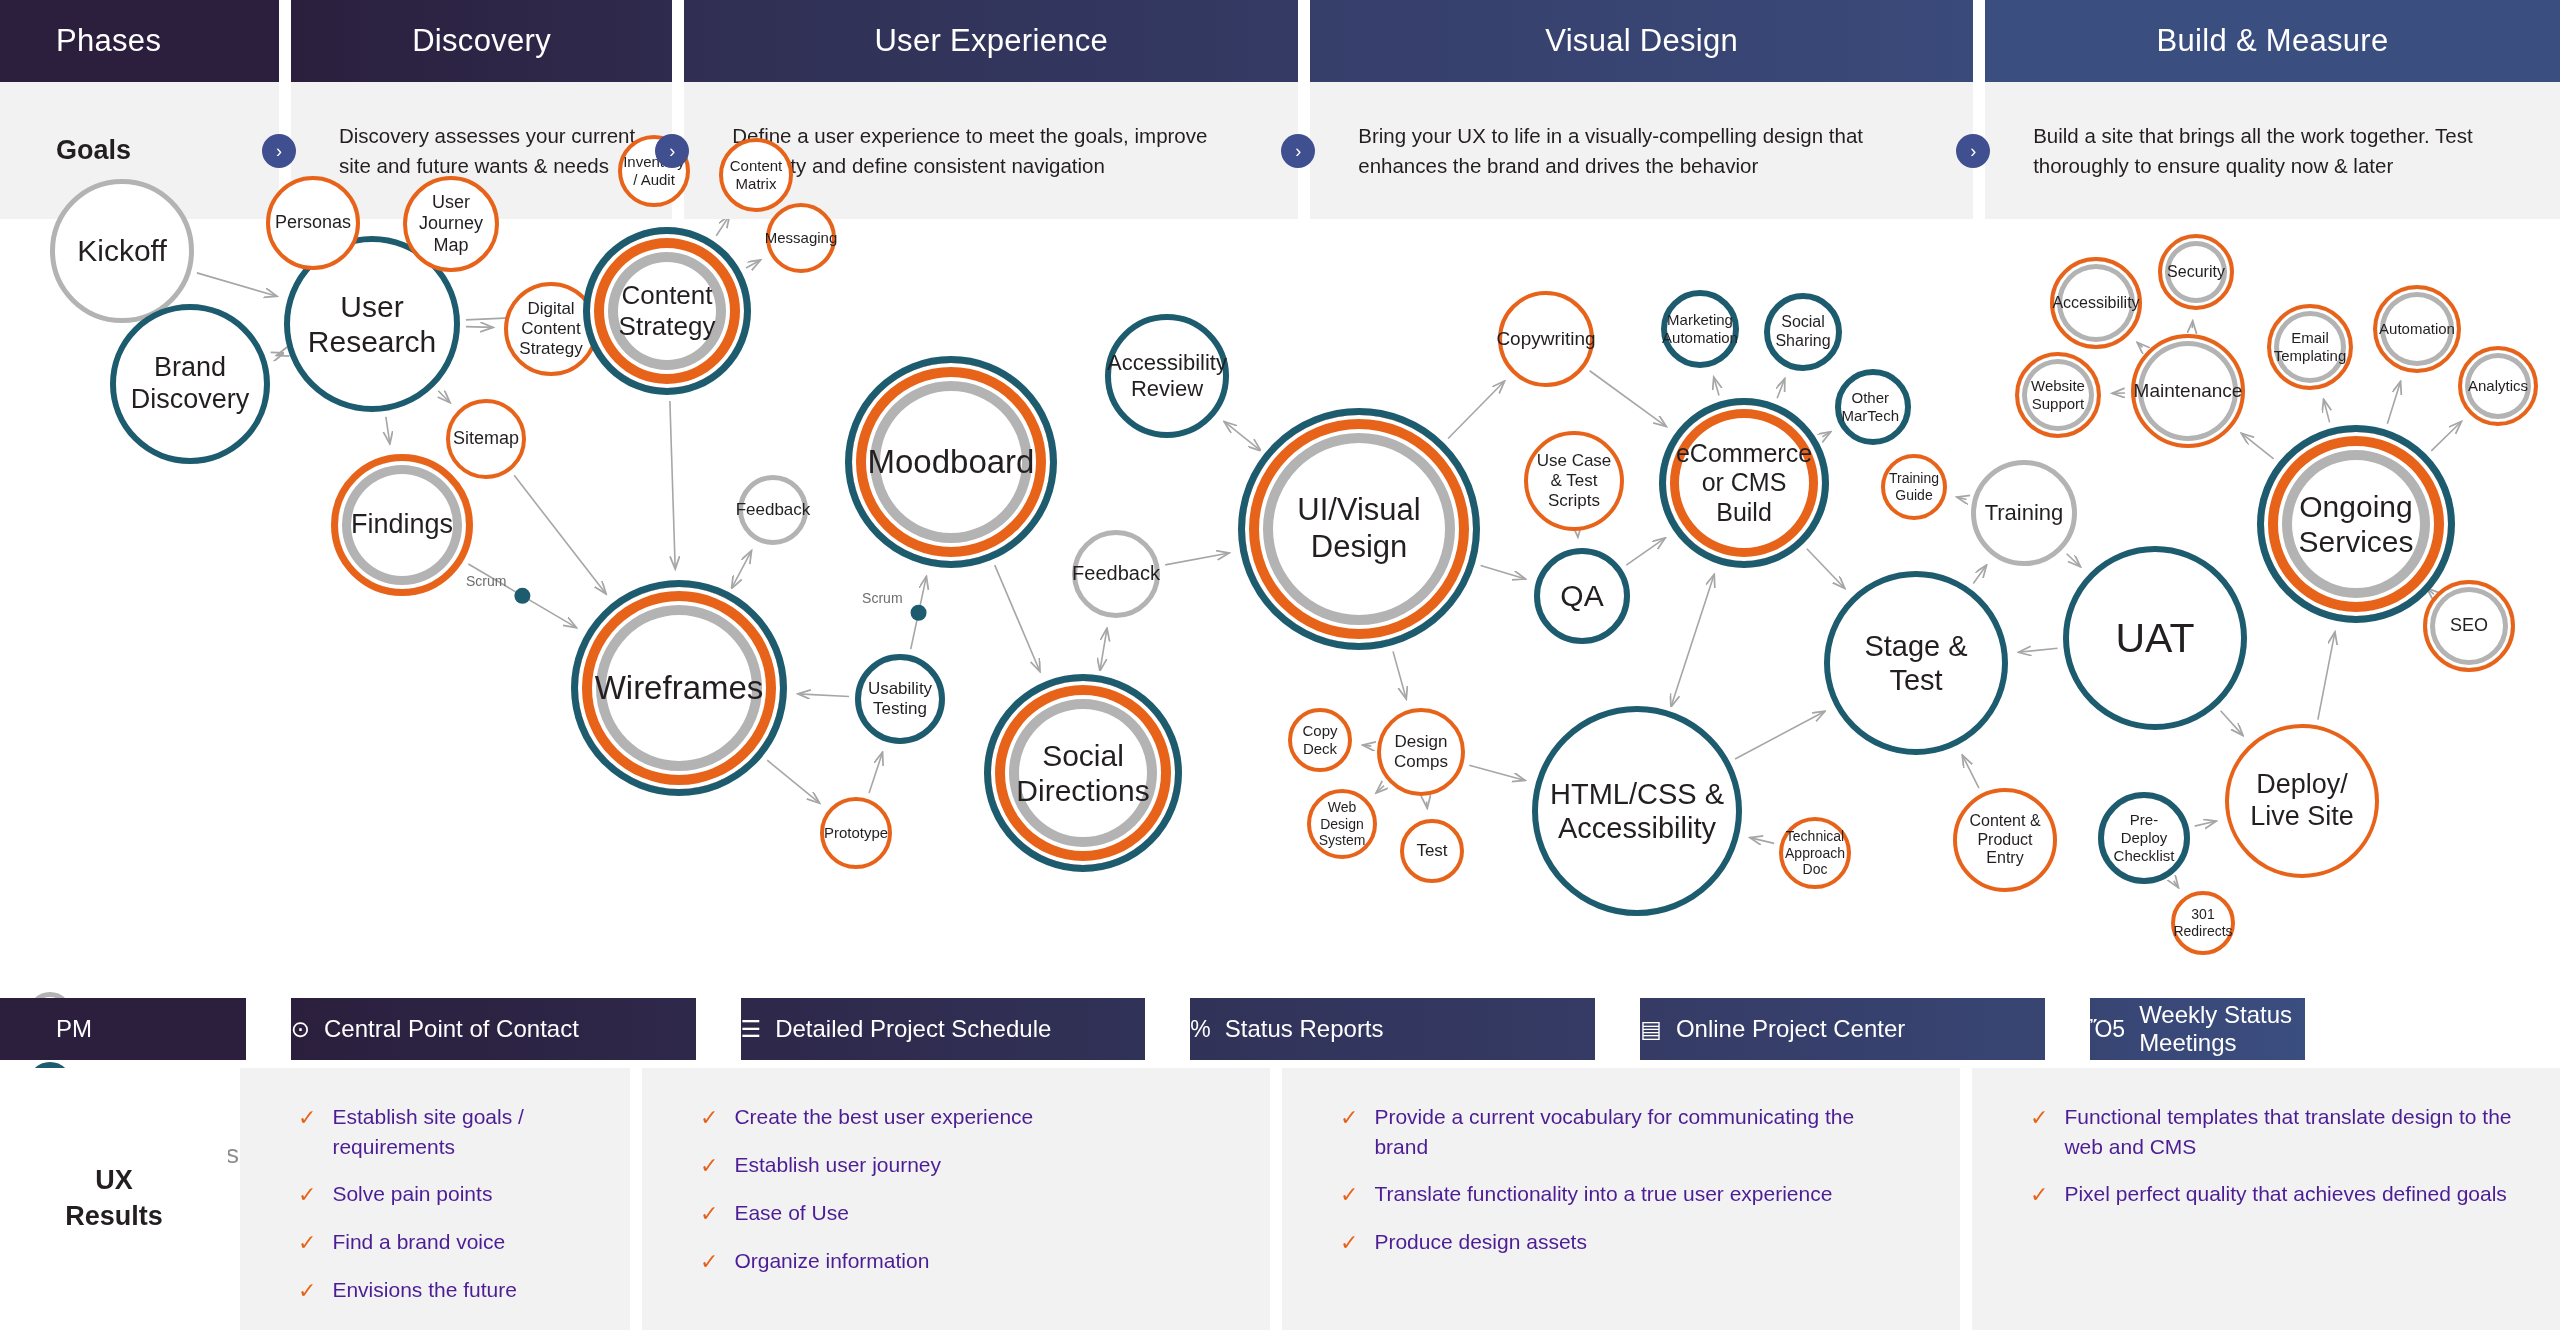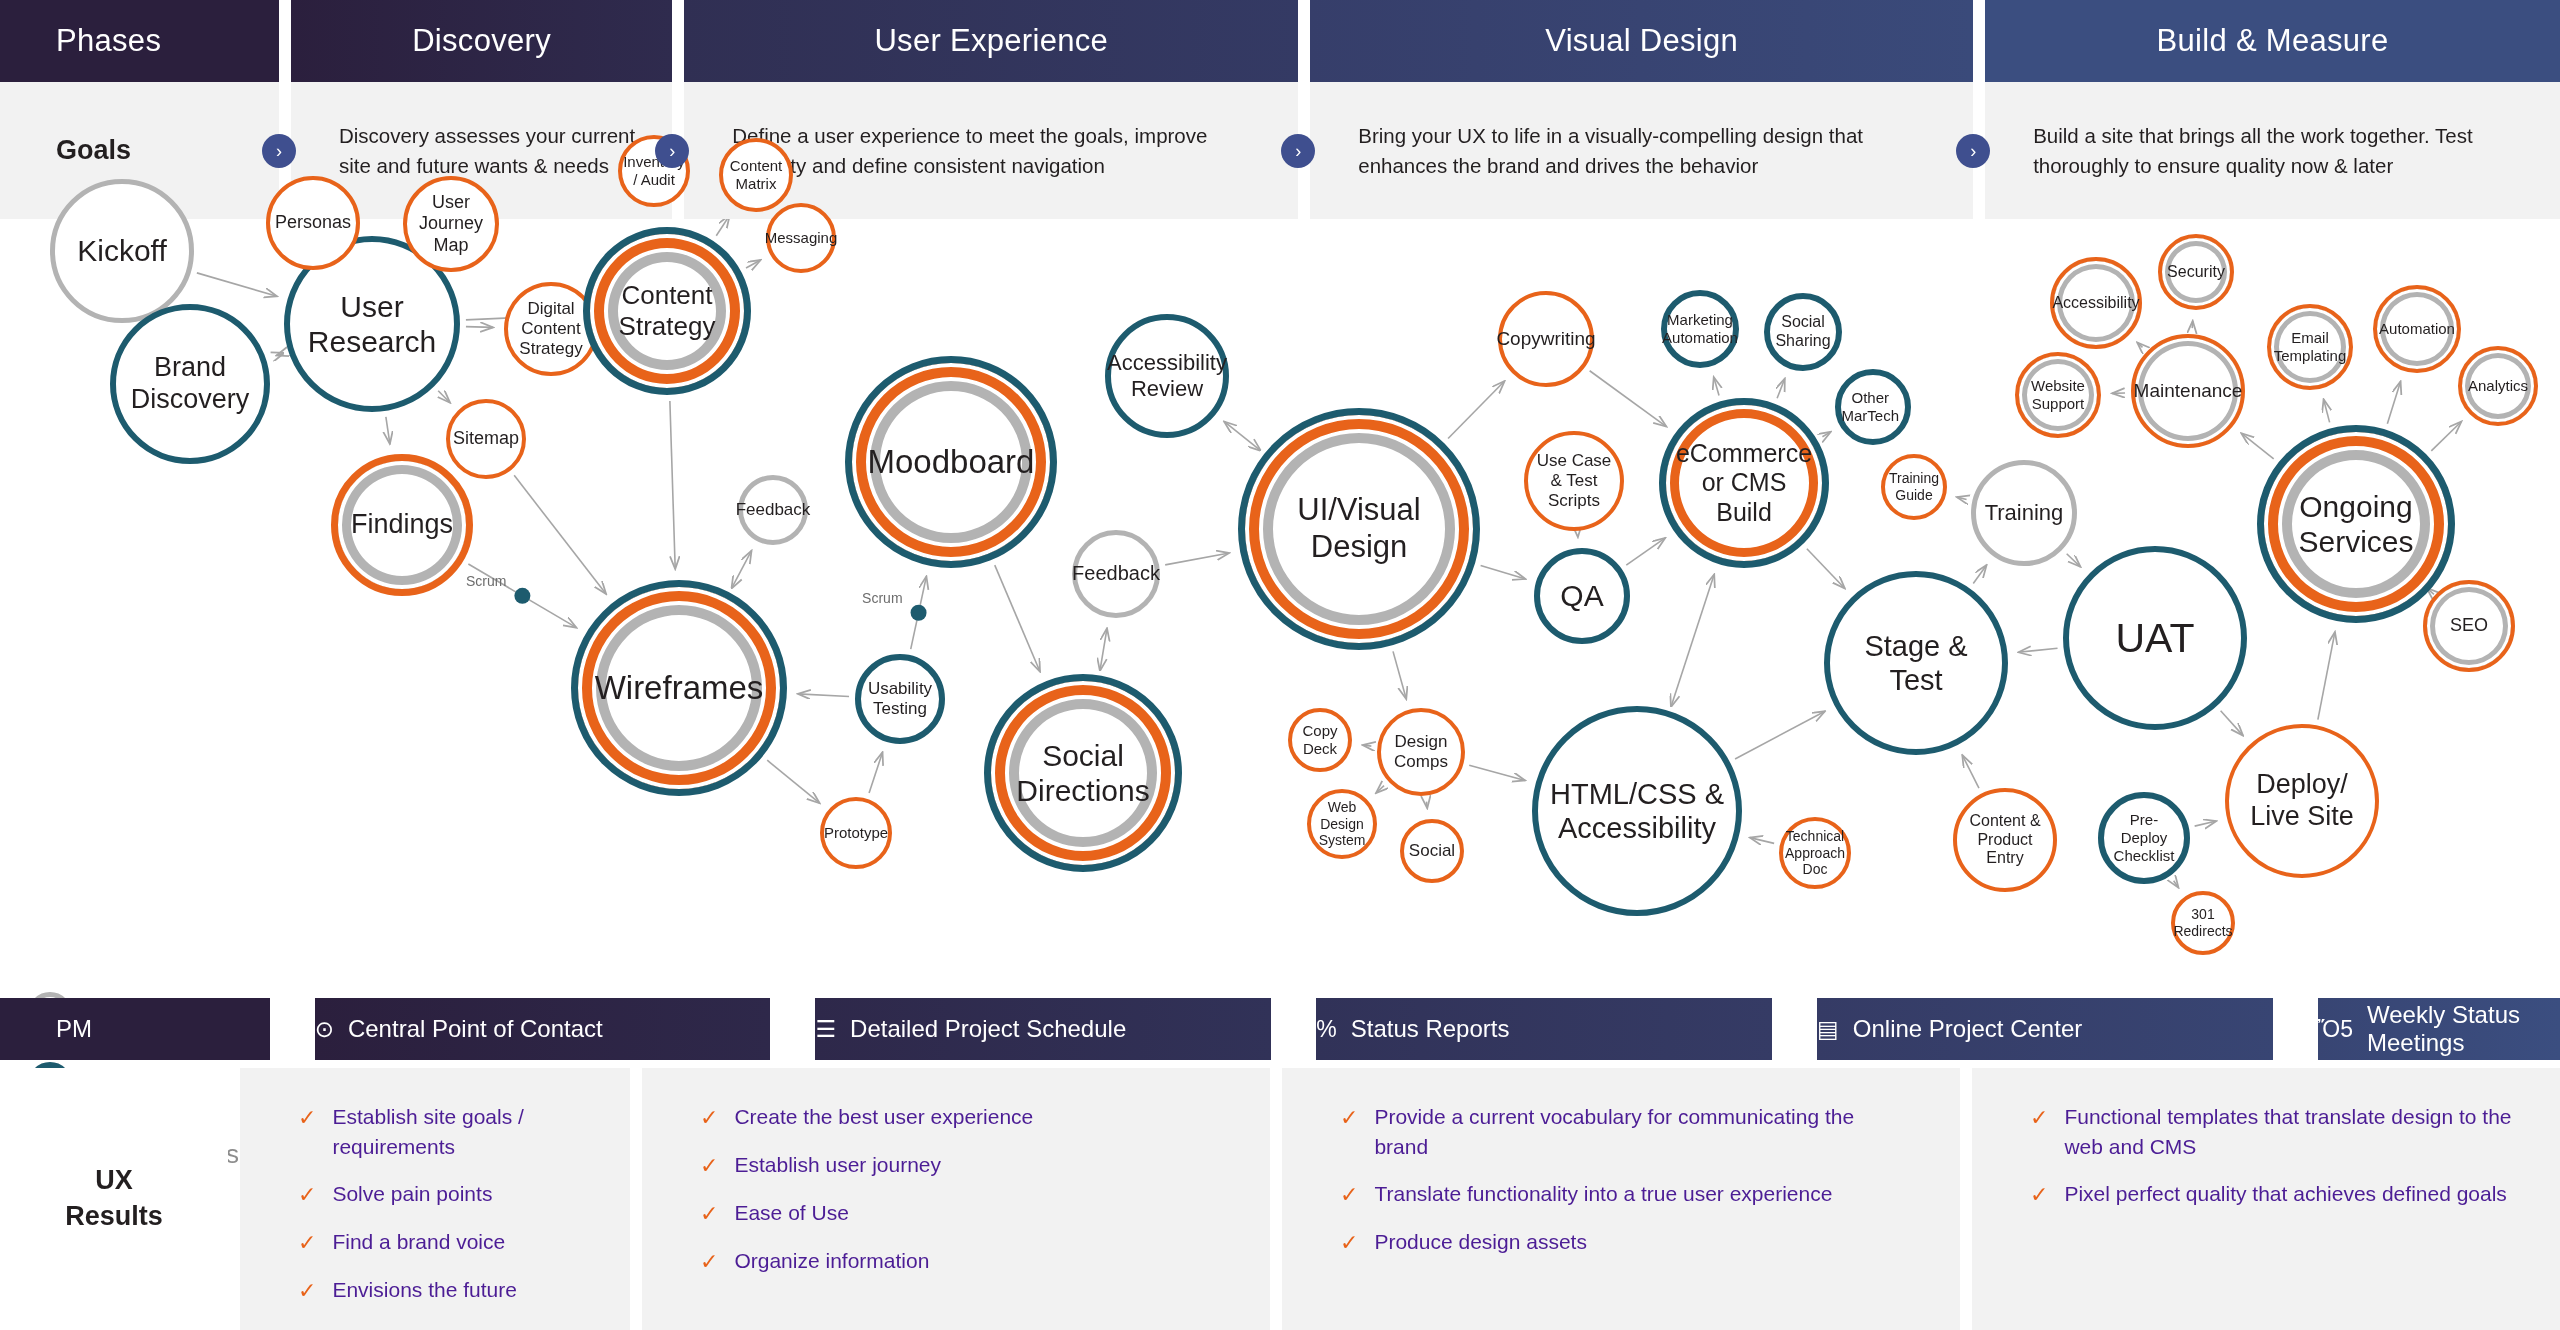--- a/index.html
+++ b/index.html
@@ -30,21 +30,21 @@
         text-align:center;border-radius:50%;box-sizing:border-box;background:#fff;
         color:#231f20;line-height:1.18;}
 
   
   .legend{position:absolute;left:28px;top:760px;}
   .legend-item{display:flex;align-items:center;height:70px;}
   .legend-ring{width:44px;height:44px;border-radius:50%;box-sizing:border-box;background:#fff;}
   .legend-label{margin-left:24px;font-size:26px;color:#8c8c8c;}
 
   
-  .pm-bar{position:absolute;left:0;top:998px;width:2560px;height:62px;display:flex;align-items:center;gap:45px;}
+  .pm-bar{position:absolute;left:0;top:998px;width:2305px;height:62px;display:flex;align-items:center;gap:45px;}
   .pm-seg{height:62px;display:flex;align-items:center;color:#fff;font-size:24px;}
   .pm-seg.lead{padding-left:56px;}
   .pm-ico{margin-right:14px;font-size:23px;display:inline-block;}
 
   
   .ux-row{position:absolute;left:0;top:1068px;width:2560px;height:262px;display:flex;gap:12px;}
   .ux-cell{height:262px;background:#f2f2f2;box-sizing:border-box;}
   .ux-cell.lead{background:#fff;display:flex;align-items:center;justify-content:center;}
   .ux-title{font-size:27px;font-weight:bold;text-align:center;line-height:1.32;color:#231f20;}
   .ux-list{padding:34px 30px 0 58px;}
@@ -255,21 +255,21 @@
         <div class="node" style="width: 64px; height: 64px; left: 1288px; top: 489px; font-size: 15px; border: 4px solid rgb(232, 99, 26);">
           <span style="padding: 0px 6px;">Copy Deck</span>
         </div>
         <div class="node" style="width: 88px; height: 88px; left: 1377px; top: 489px; font-size: 17px; border: 4px solid rgb(232, 99, 26);">
           <span style="padding: 0px 6px;">Design Comps</span>
         </div>
         <div class="node" style="width: 70px; height: 70px; left: 1307px; top: 570px; font-size: 14px; border: 4px solid rgb(232, 99, 26);">
           <span style="padding: 0px 6px;">Web Design System</span>
         </div>
         <div class="node" style="width: 64px; height: 64px; left: 1400px; top: 600px; font-size: 17px; border: 4px solid rgb(232, 99, 26);">
-          <span style="padding: 0px 6px;">Social</span>
+          <span style="padding: 0px 6px;">Test</span>
         </div>
         <div class="node" style="width: 72px; height: 72px; left: 1779px; top: 598px; font-size: 14px; border: 4px solid rgb(232, 99, 26);">
           <span style="padding: 0px 6px;">Technical Approach Doc</span>
         </div>
         <div class="node" style="width: 184px; height: 184px; left: 1824px; top: 352px; font-size: 29px; border: 6px solid rgb(29, 91, 110);">
           <span style="padding: 0px 6px;">Stage &amp; Test</span>
         </div>
         <div class="node" style="width: 66px; height: 66px; left: 1881px; top: 235px; font-size: 14px; border: 4px solid rgb(232, 99, 26);">
           <span style="padding: 0px 6px;">Training Guide</span>
         </div>

